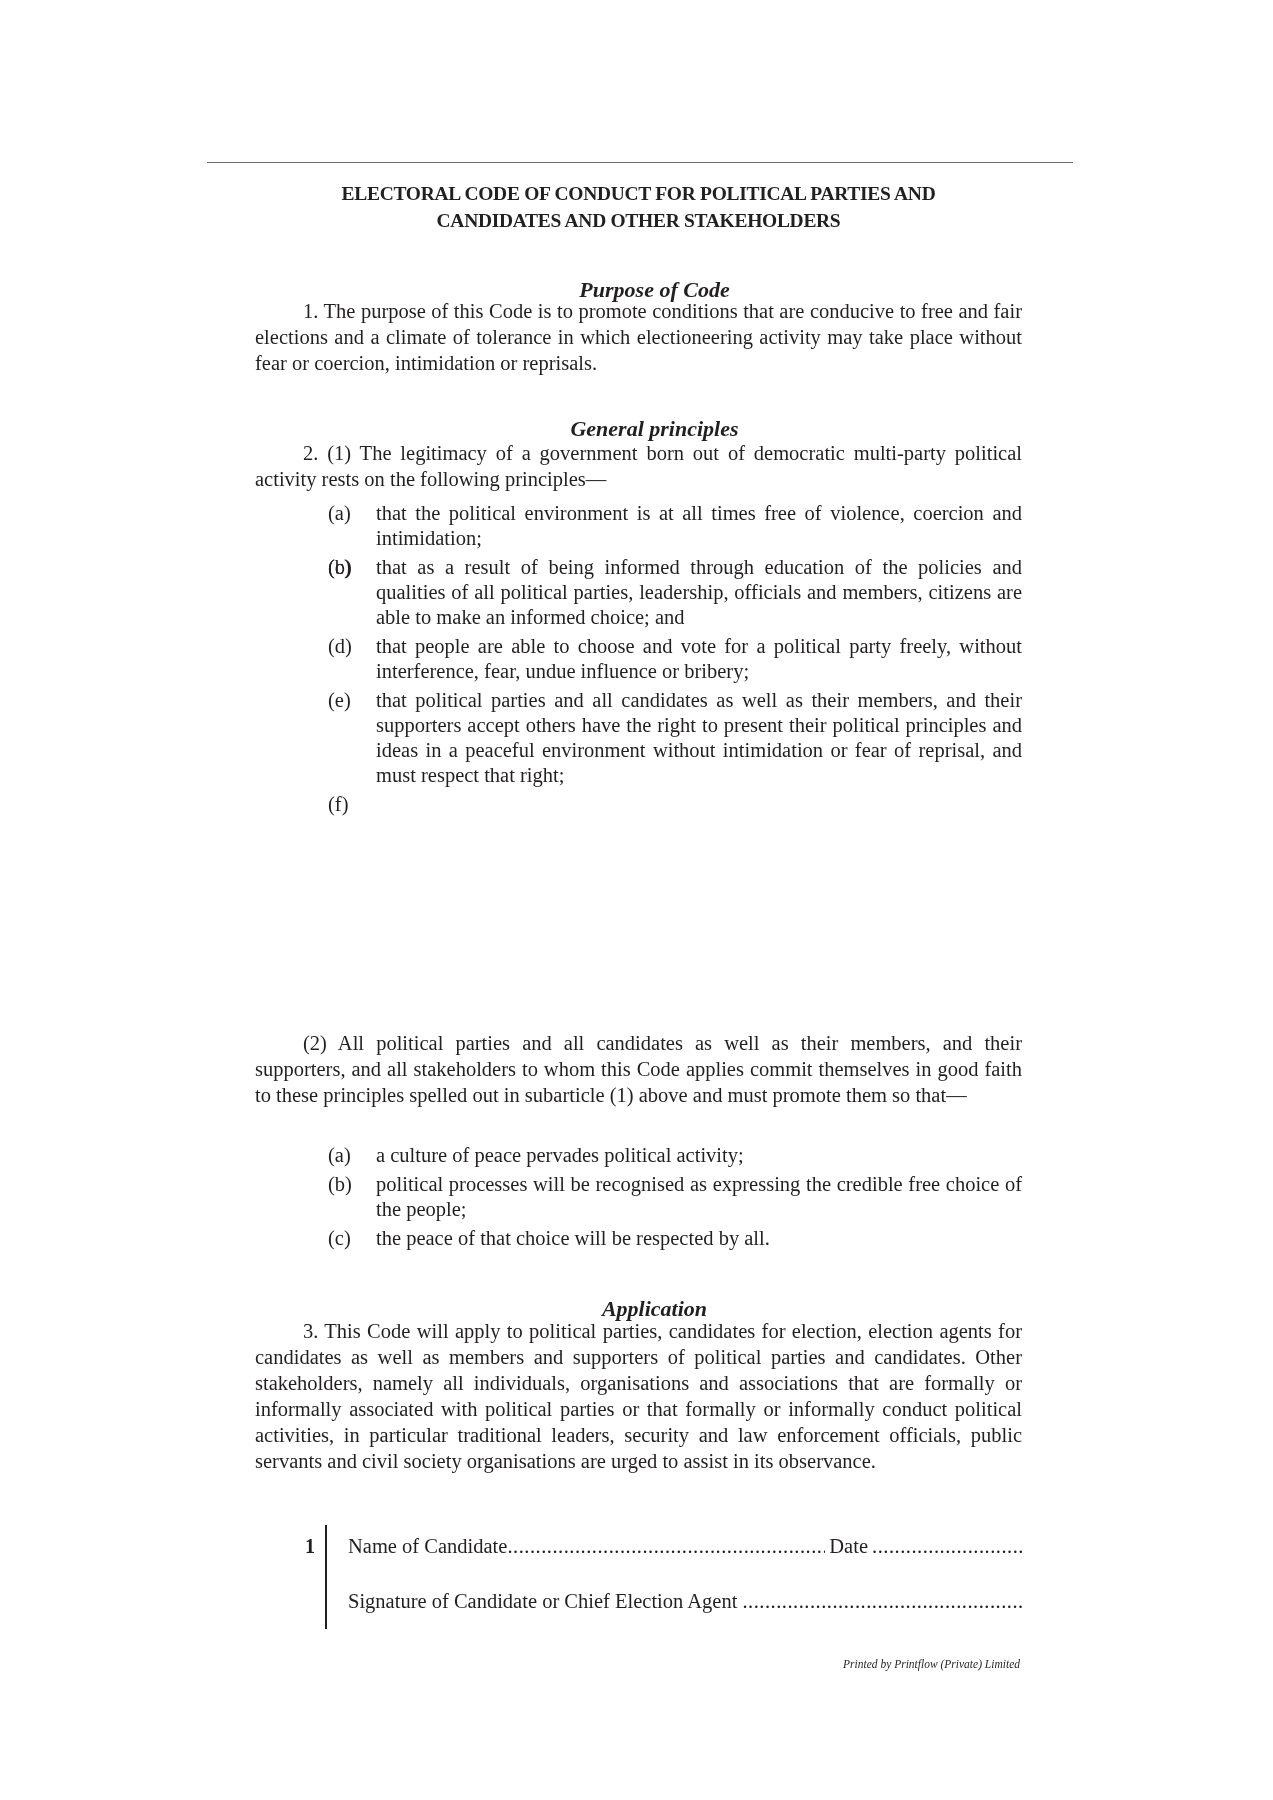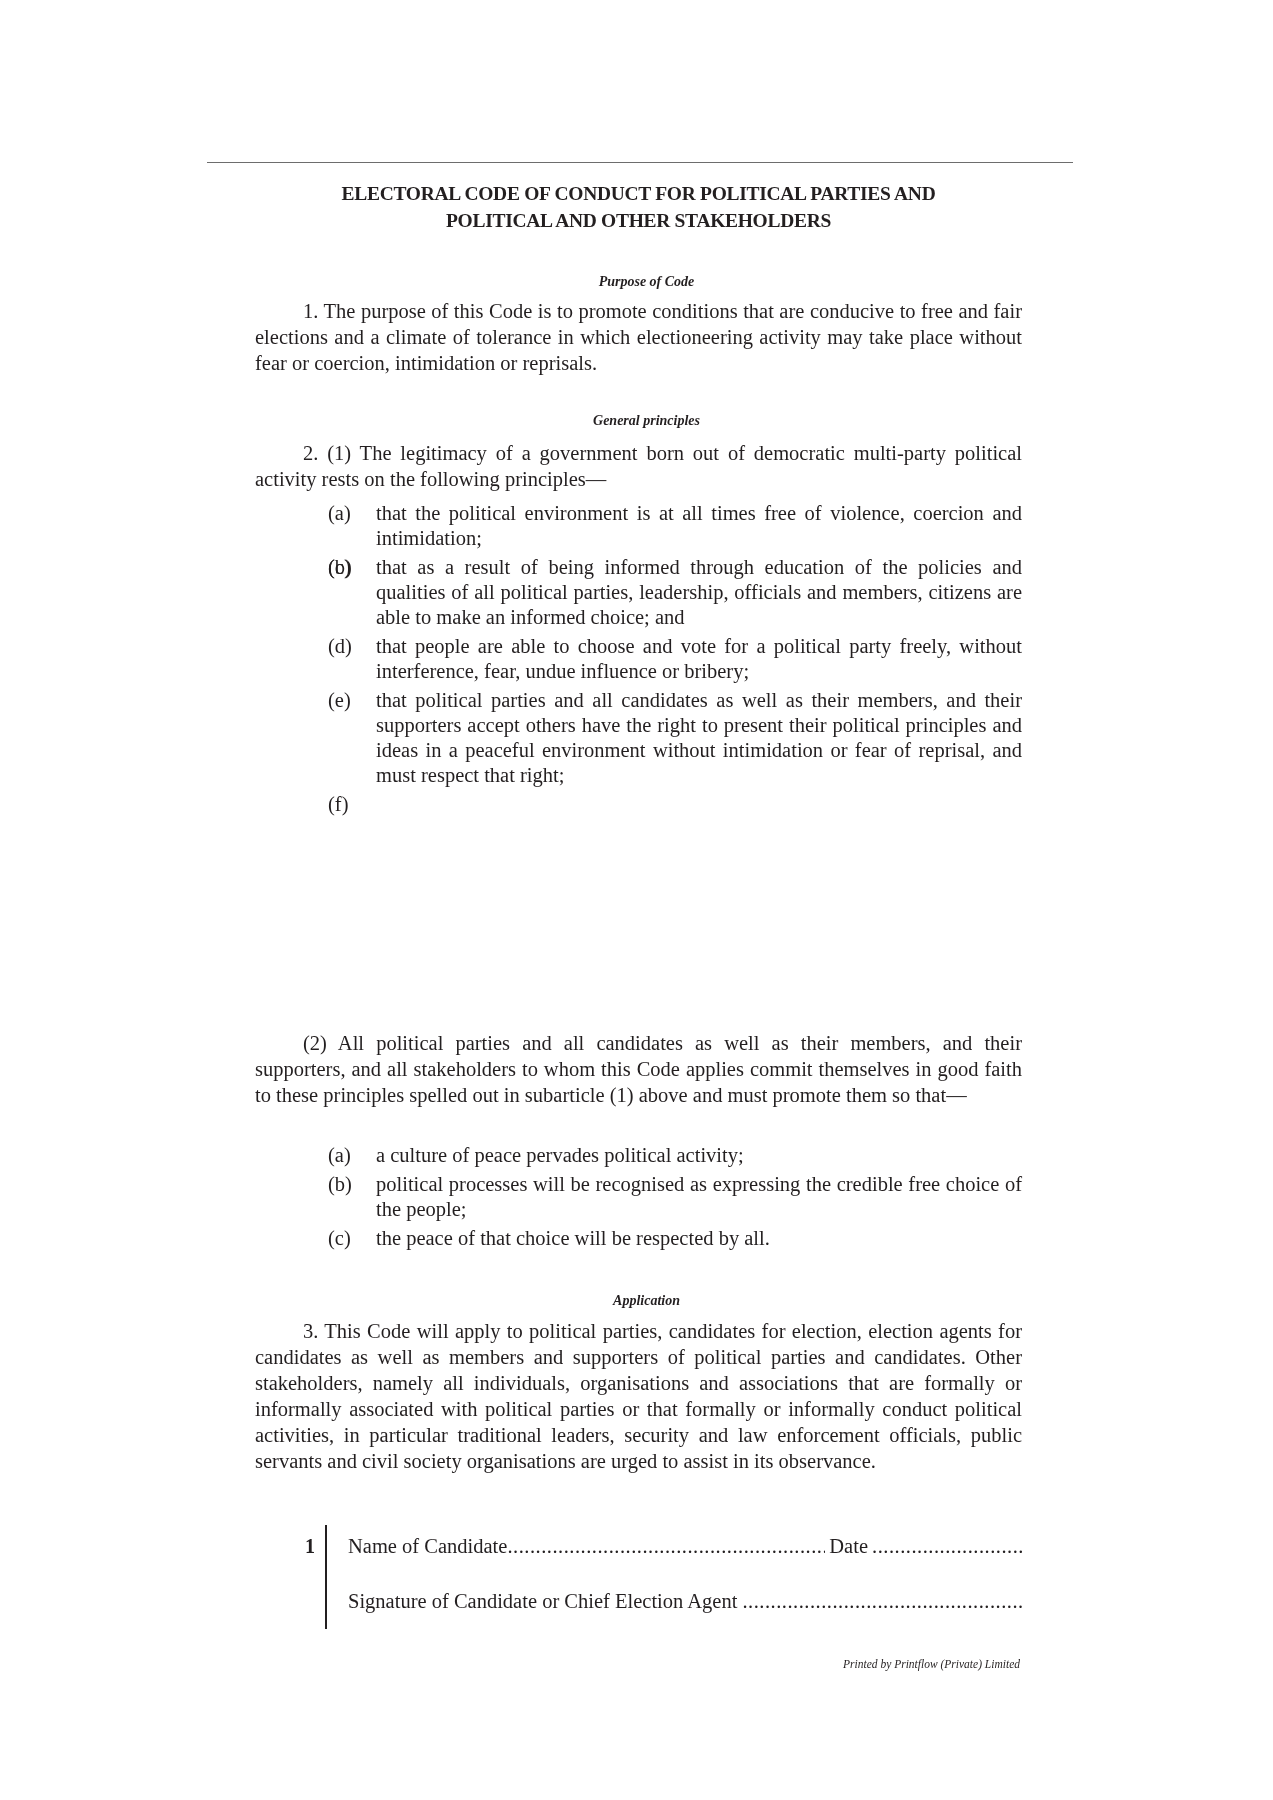--- a/index.html
+++ b/index.html
@@ -1,19 +1,19 @@
 <!DOCTYPE html>
 <html><head>
 <meta charset="utf-8">
 <style>
   html, body { margin: 0; padding: 0; background: #ffffff; }
   body { width: 1273px; height: 1800px; position: relative; overflow: hidden; color: #231f20; font-family: "Liberation Serif", "DejaVu Serif", serif; }
   .rule { position: absolute; left: 207px; top: 162px; width: 866px; height: 0; border-top: 1.5px solid #6d6d6d; }
   .title { position: absolute; left: 255px; width: 767px; top: 180px; text-align: center; font-weight: bold; font-size: 19.5px; line-height: 27px; letter-spacing: -0.3px; margin: 0; }
-  .heading { position: absolute; left: 255px; width: 767px; text-align: center; font-style: italic; font-size: 14px; line-height: 26px; margin: 8px; }
+  .heading { position: absolute; left: 255px; width: 767px; text-align: center; font-style: italic; font-size: 22px; line-height: 26px; margin: 16px; }
   .para { position: absolute; left: 255px; width: 767px; font-size: 20.5px; line-height: 26px; text-align: justify; text-indent: 48px; margin: 0; }
   .list { position: absolute; left: 255px; width: 767px; margin: 0; padding: 0; list-style: none; }
   .li { position: relative; padding-left: 121px; font-size: 20.5px; line-height: 25px; text-align: justify; margin-bottom: 4px; }
   .li .lbl { position: absolute; left: 73px; top: 0; }
   .sig { position: absolute; left: 300px; top: 1525px; width: 722px; height: 104px; }
   .sig .num { position: absolute; left: 5px; top: 8px; font-weight: bold; font-size: 20px; line-height: 26px; }
   .sig .bar { position: absolute; left: 25px; top: 0; width: 2px; height: 104px; background: #231f20; }
   .sig .row { position: absolute; left: 48px; right: 0; font-size: 20.5px; line-height: 26px; display: flex; align-items: baseline; white-space: nowrap; }
   .sig .row1 { top: 8px; }
   .sig .row2 { top: 63px; }
@@ -22,21 +22,21 @@
   .dots.short { flex: 0 0 150px; }
   .footer { position: absolute; right: 253px; top: 1656px; font-style: italic; font-size: 11.5px; line-height: 16px; }
 </style>
 </head>
 <body>
 
 <div class="rule"></div>
 
 <h1 class="title">
   <span>ELECTORAL CODE OF CONDUCT FOR POLITICAL PARTIES AND</span><br>
-  <span>POLITICAL AND OTHER STAKEHOLDERS</span>
+  <span>CANDIDATES AND OTHER STAKEHOLDERS</span>
 </h1>
 
 <h2 class="heading" style="top:261px">Purpose of Code</h2>
 <p class="para" style="top:298px">1.  The purpose of this Code is to promote conditions that are conducive to free and fair elections and a climate of tolerance in which electioneering activity may take place without fear or coercion, intimidation or reprisals.</p>
 
 <h2 class="heading" style="top:400px">General principles</h2>
 <p class="para" style="top:440px">2. (1) The legitimacy of a government born out of democratic multi-party political activity rests on the following principles—</p>
 
 <ul class="list" style="top:501px">
   <li class="li"><span class="lbl">(a)</span><span>that the political environment is at all times free of violence, coercion and intimidation;</span></li>

